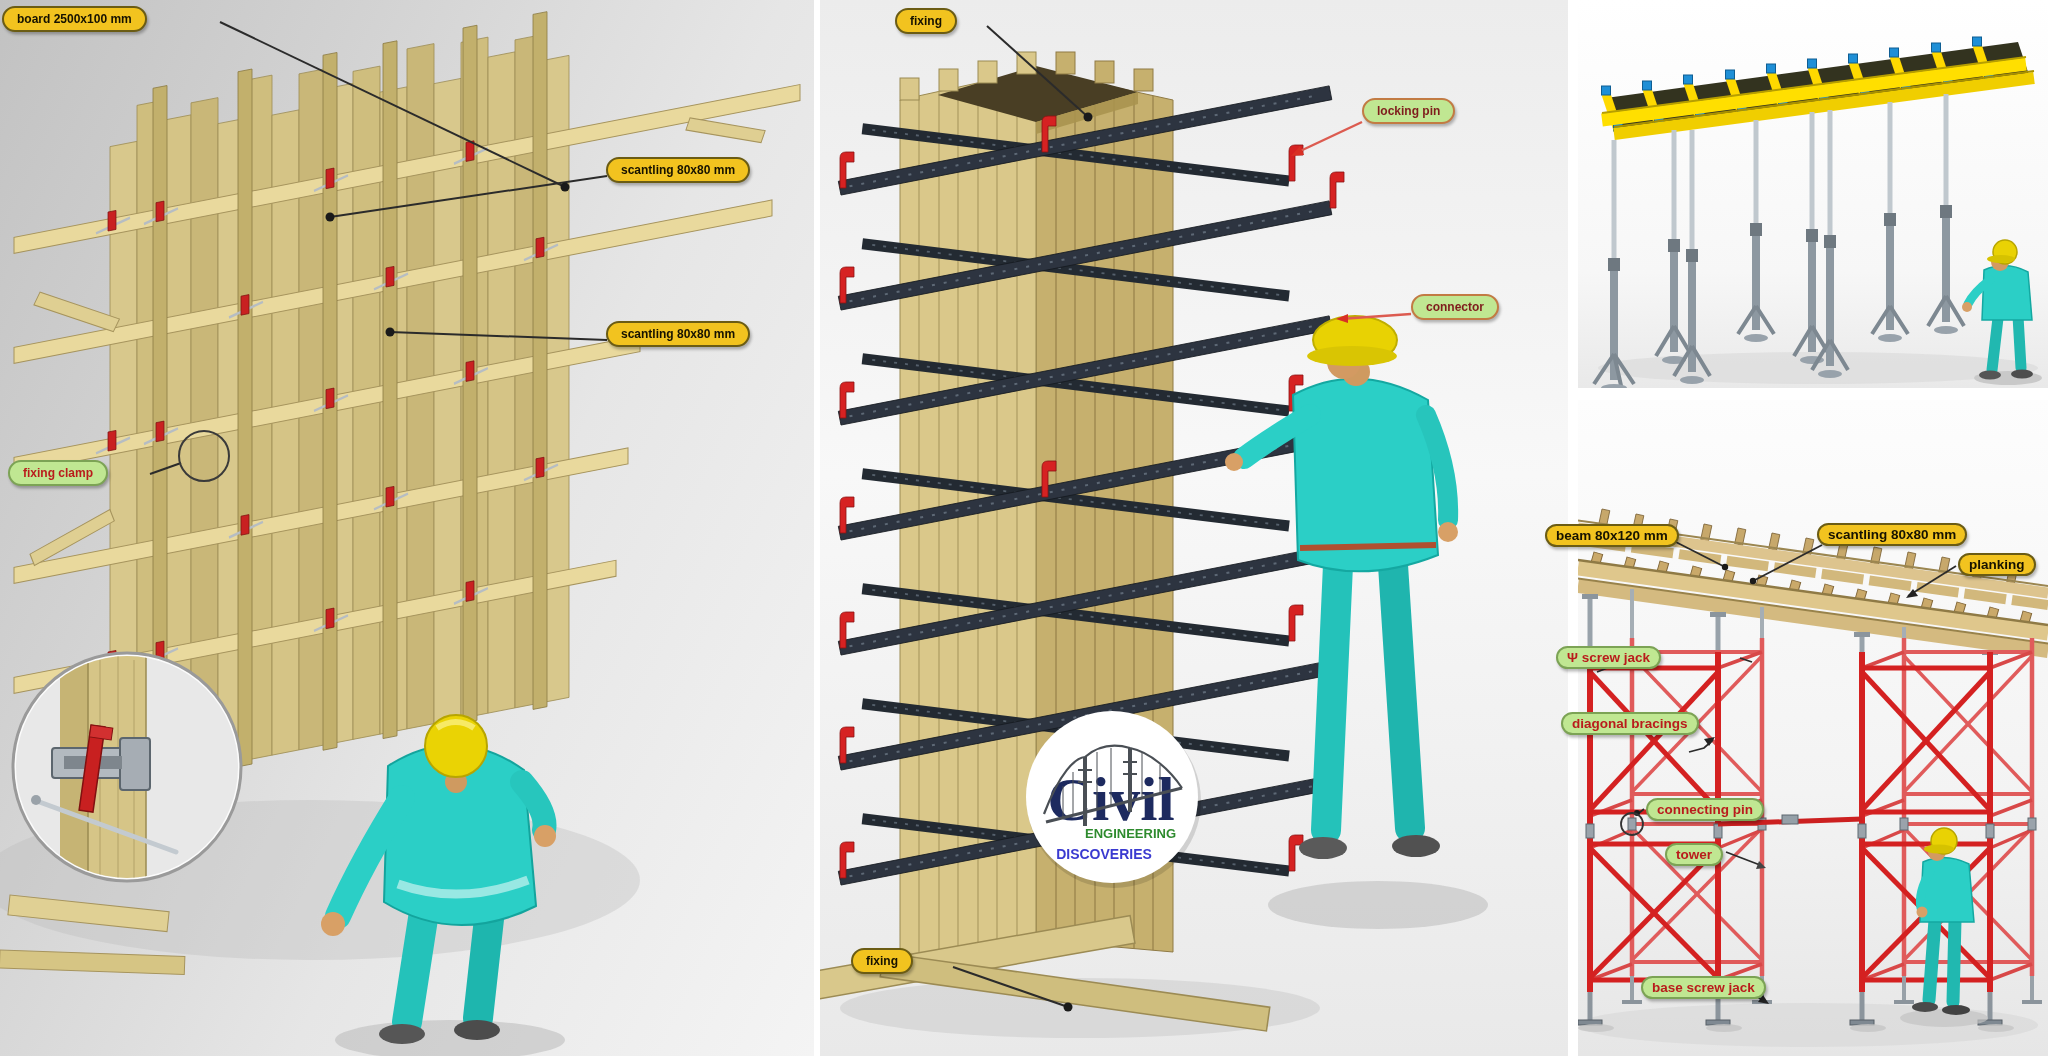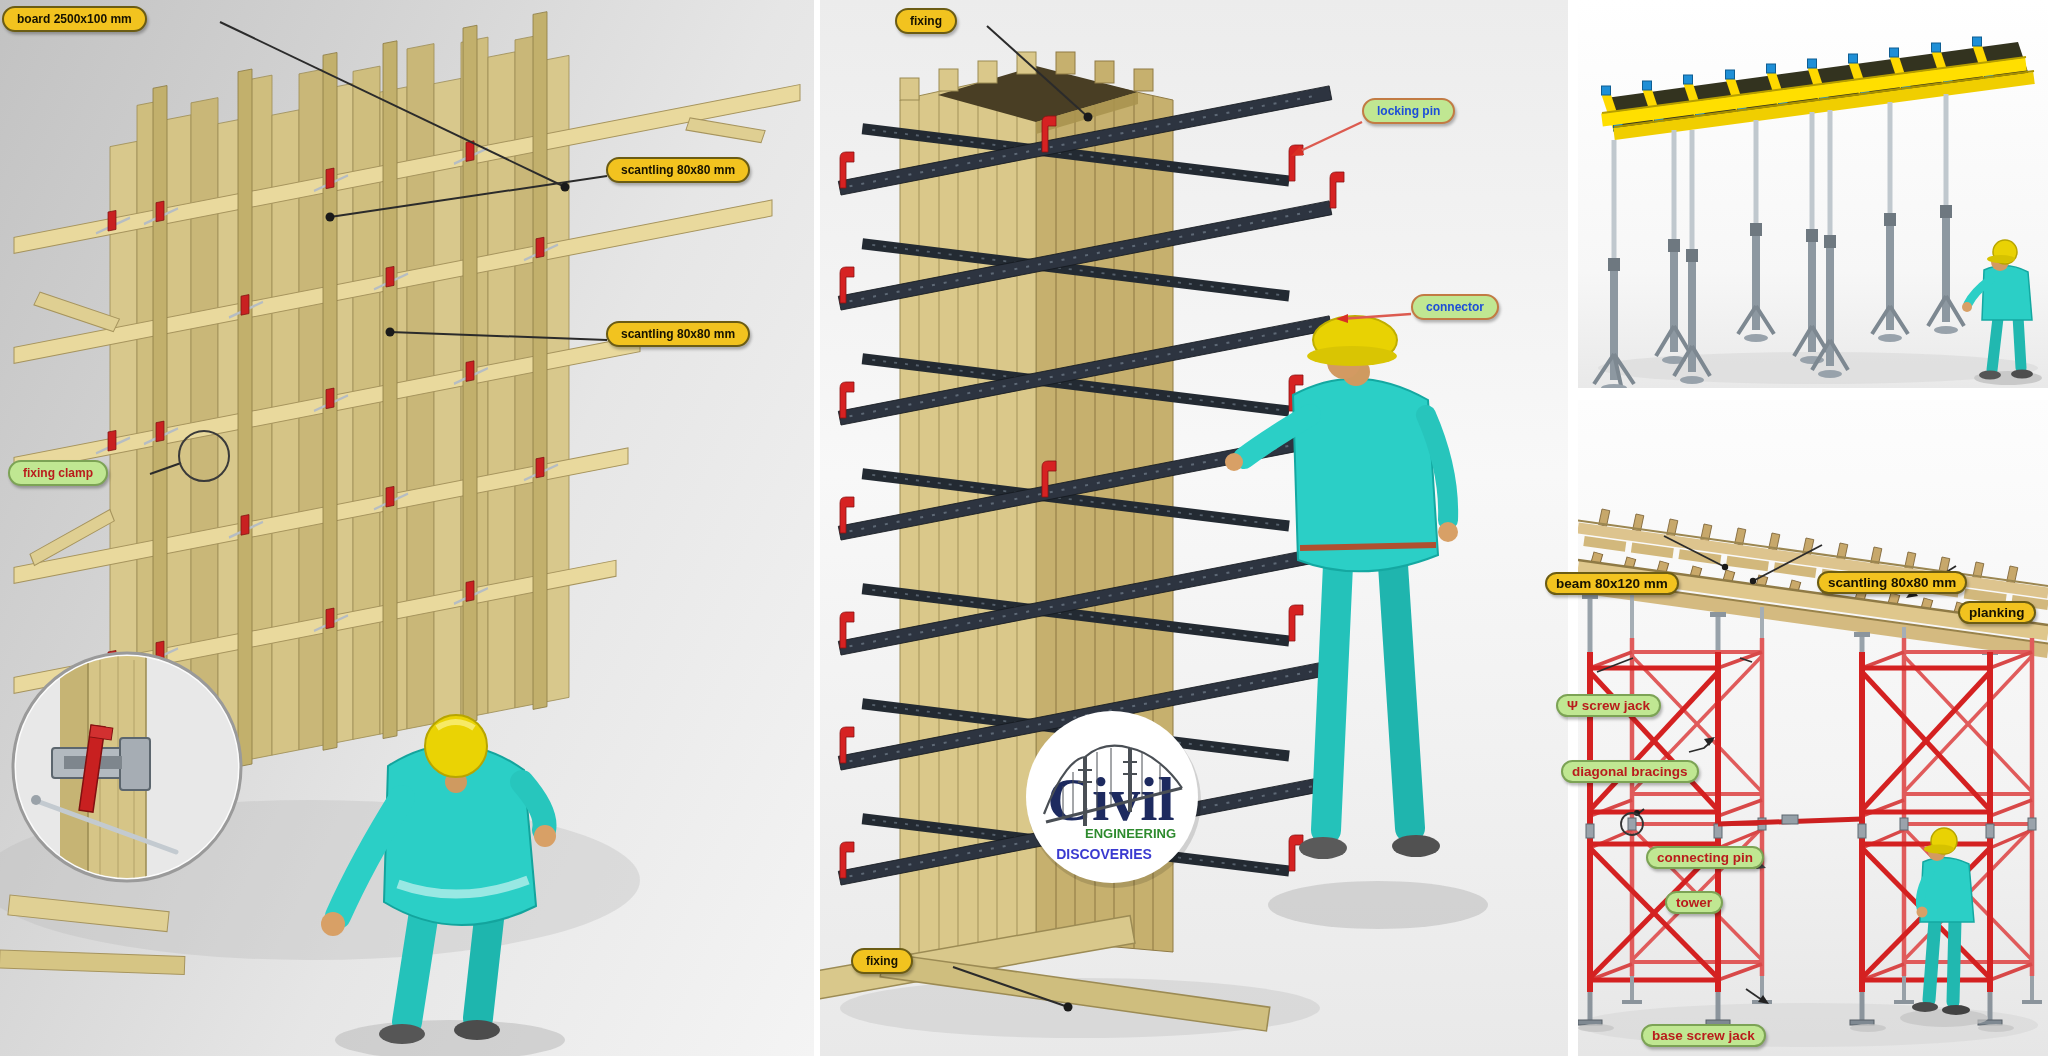--- a/index.html
+++ b/index.html
@@ -12,24 +12,24 @@
       background:linear-gradient(180deg,#ececec 0%,#f8f8f8 45%,#e9e9e9 100%);}
   #panel-rt{left:1578px;top:0;width:470px;height:388px;
       background:linear-gradient(180deg,#ffffff 0%,#f7f7f7 70%,#e9e9e9 100%);}
   #panel-rb{left:1578px;top:400px;width:470px;height:656px;
       background:linear-gradient(180deg,#fdfdfd 0%,#f3f3f3 60%,#e6e6e6 100%);}
   .panel svg{display:block;}
   #leaders{position:absolute;left:0;top:0;z-index:5;pointer-events:none;}
   .pill{position:absolute;z-index:10;white-space:nowrap;font-weight:bold;
         box-shadow:1.5px 2.5px 3px rgba(0,0,0,.28);border-style:solid;}
   .pill.big{font-size:12px;padding:4px 13px;border-radius:18px;border-width:2px;}
-  .pill.small{font-size:13.5px;padding:2px 9px;border-radius:12px;border-width:2px;margin-top:48px;}
+  .pill.small{font-size:13.5px;padding:2px 9px;border-radius:12px;border-width:2px;}
   .pill.yellow{background:var(--label-yellow,#f2c31f);border-color:var(--label-yellow-border,#6b5c14);color:#161200;}
   .pill.green-soft{background:var(--label-green,#c0e792);border-color:var(--label-green-border,#7ca355);color:#b91c1c;}
-  .pill.green-orange{background:var(--label-green,#c0e792);border-color:var(--label-green-border-warm,#c27b43);color:#1d4ed8;}
+  .pill.green-orange{background:var(--label-green,#c0e792);border-color:var(--label-green-border-warm,#c27b43);color:#7f1d1d;}
 </style>
 </head>
 <body>
 
 <div id="stage">
 
   <div class="panel" id="panel-left">
     <svg width="814" height="1056" viewBox="0 0 814 1056">
       <ellipse cx="310" cy="880" rx="330" ry="80" fill="#b9b9b9" opacity="0.35"></ellipse>
       <g transform="skewY(-11)">

